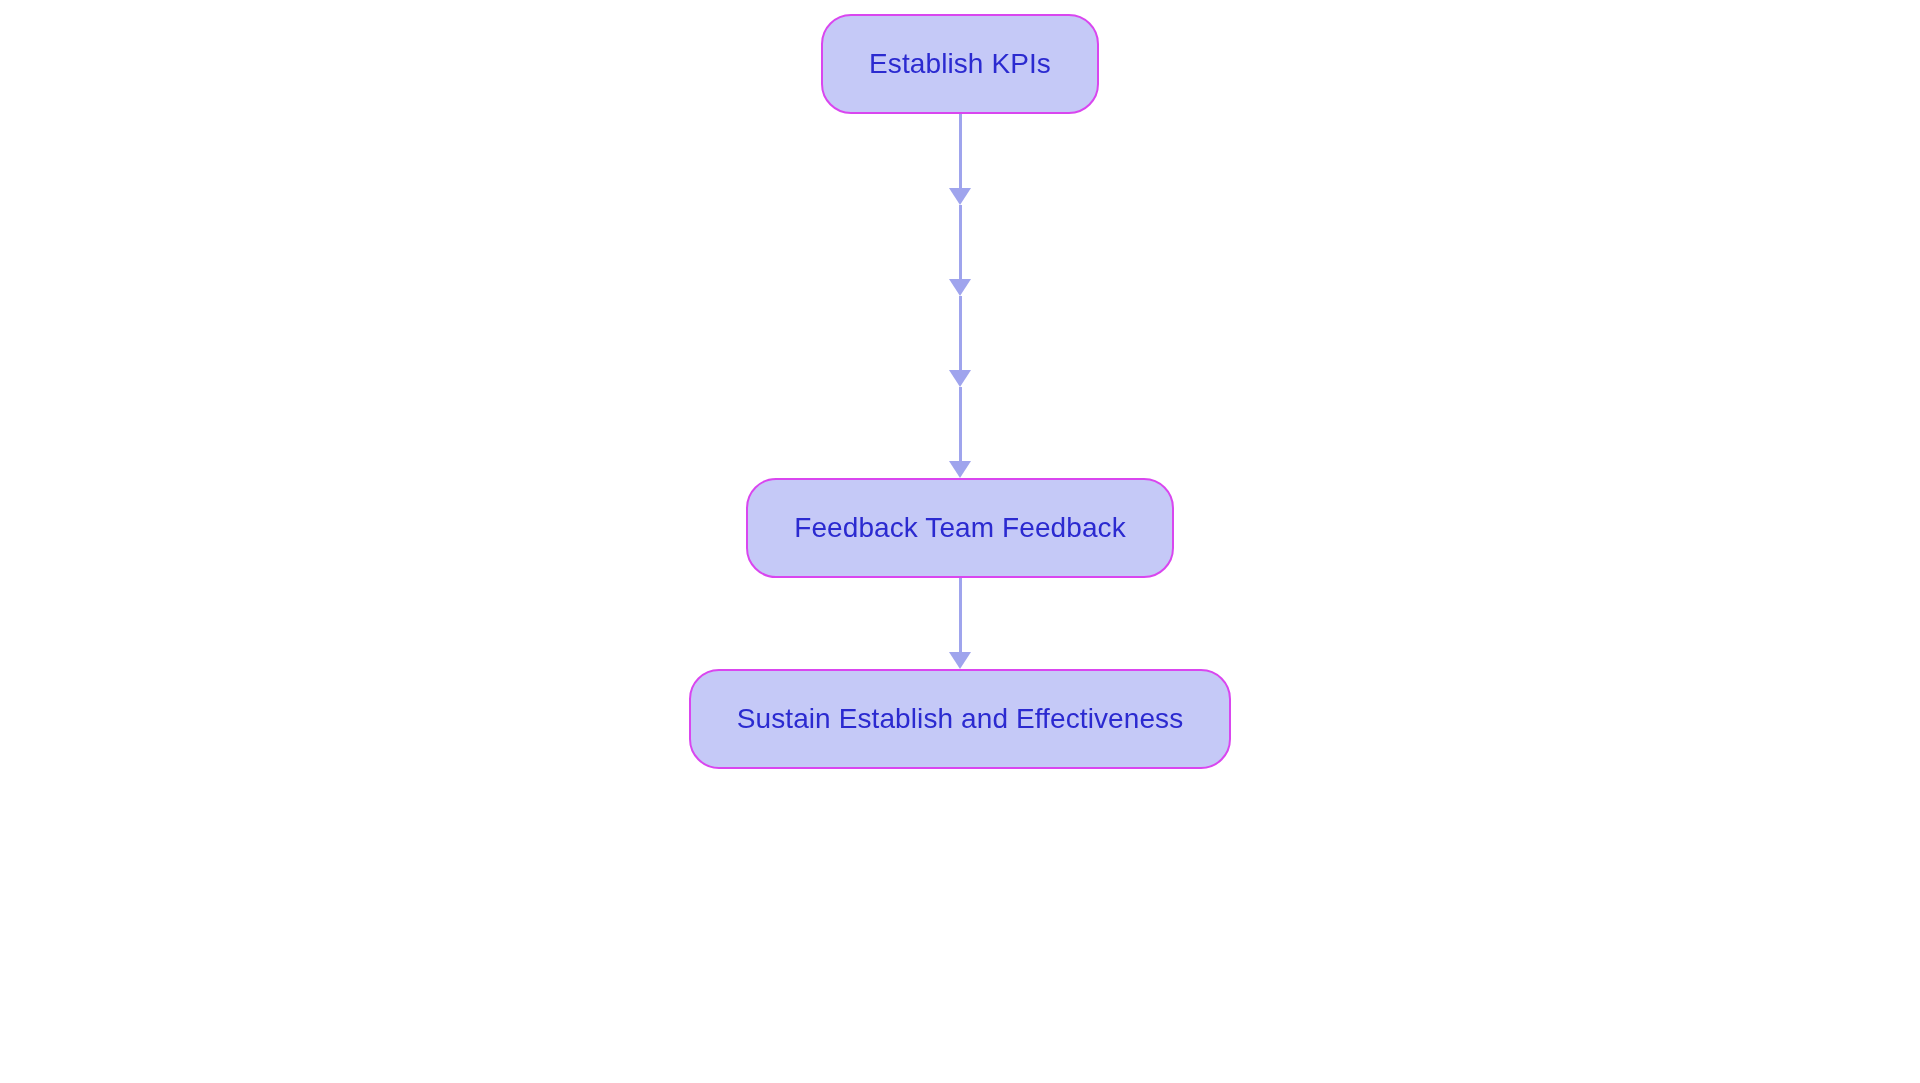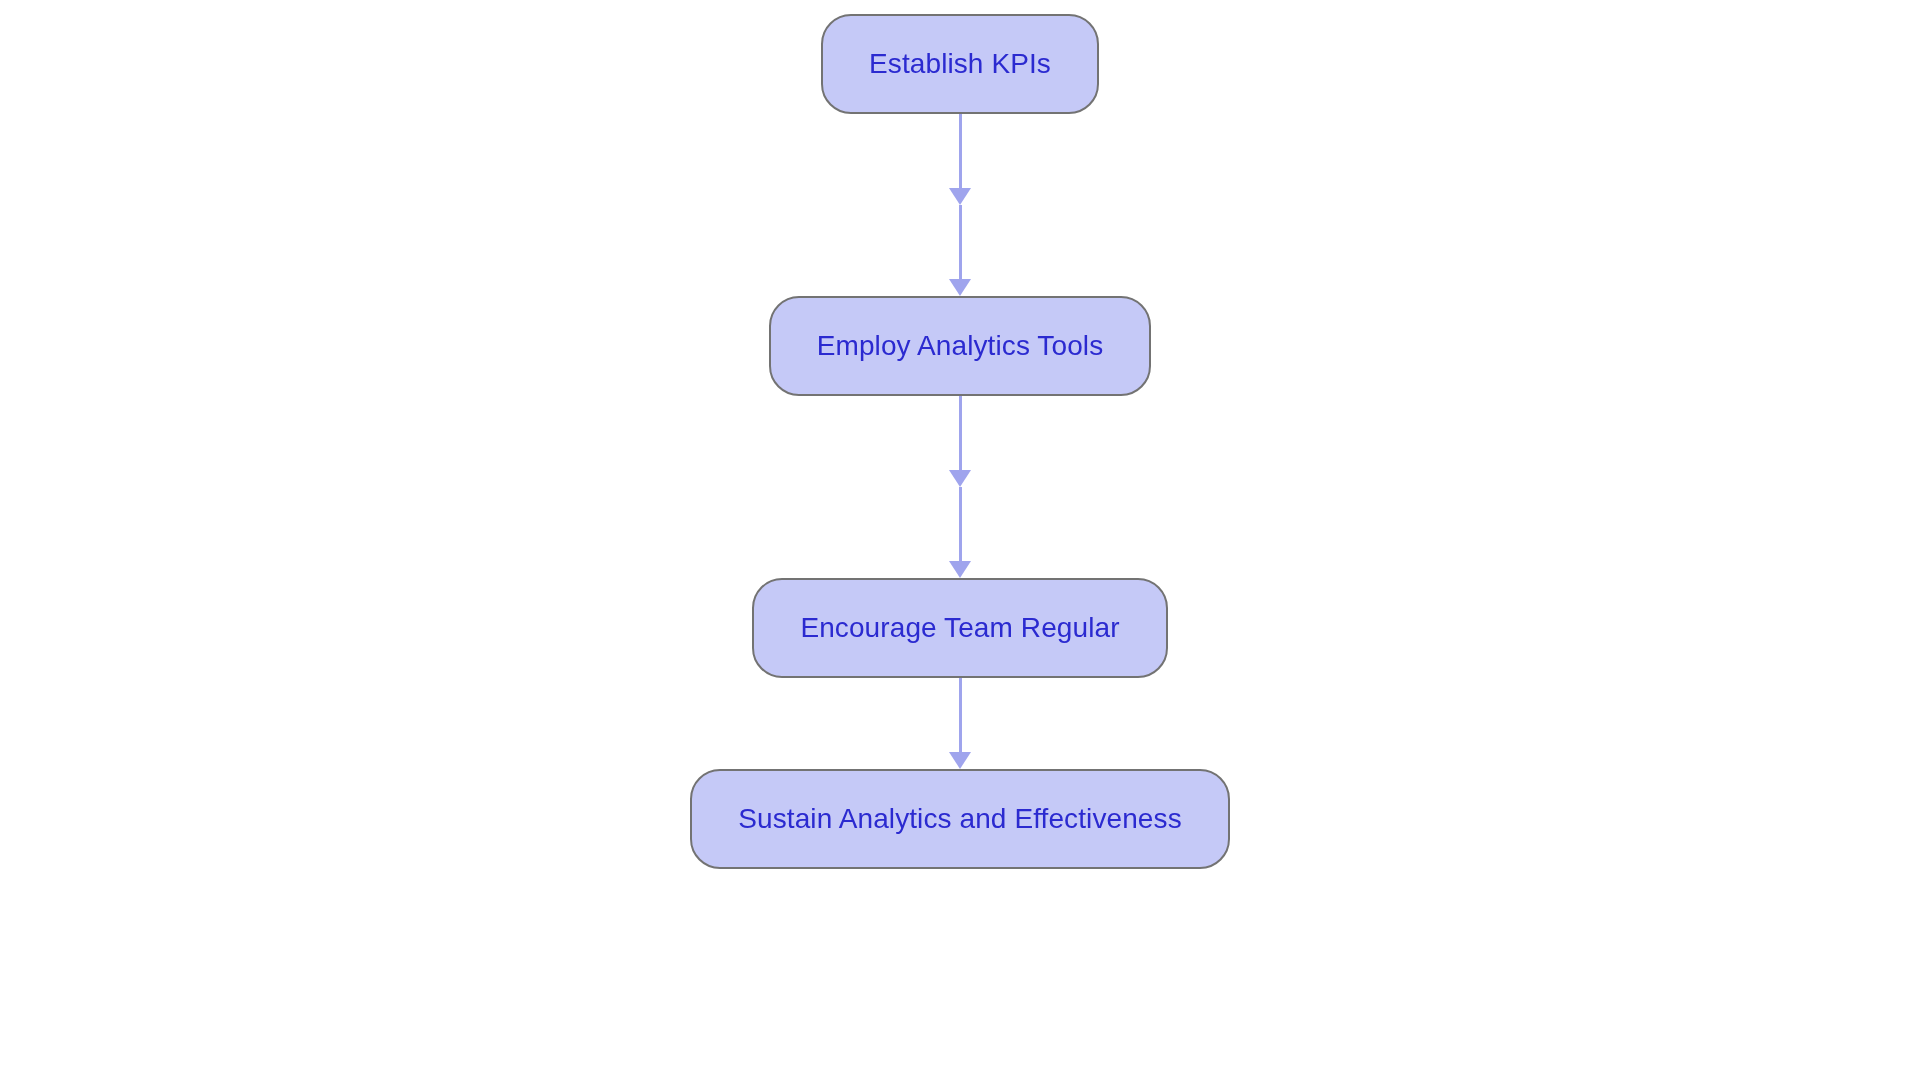--- a/index.html
+++ b/index.html
@@ -36,21 +36,21 @@
     box-sizing: border-box;
   }
 
   .flow-node {
     box-sizing: border-box;
     height: 100px;
     display: flex;
     align-items: center;
     justify-content: center;
     background: #c5c9f7;
-    border: 2px solid #737373;
+    border: 2px solid #d946ef;
     border-radius: 30px;
     padding: 12px 46px;
     flex: 0 0 auto;
   }
 
   .flow-node-label {
     font-family: "Liberation Sans", "DejaVu Sans", sans-serif;
     font-size: 28px;
     font-weight: 400;
     line-height: 1;
@@ -99,42 +99,39 @@
       <div class="connector-shaft"></div>
       <div class="connector-head"></div>
     </div>
 
 
     <div class="flow-connector">
       <div class="connector-shaft"></div>
       <div class="connector-head"></div>
     </div>
 
-    <div class="flow-node">
-      <span class="flow-node-label">Employ Analytics Tools</span>
-    </div>
 
     <div class="flow-connector">
       <div class="connector-shaft"></div>
       <div class="connector-head"></div>
     </div>
 
 
     <div class="flow-connector">
       <div class="connector-shaft"></div>
       <div class="connector-head"></div>
     </div>
 
     <div class="flow-node">
-      <span class="flow-node-label">Encourage Team Regular</span>
+      <span class="flow-node-label">Feedback Team Feedback</span>
     </div>
 
     <div class="flow-connector">
       <div class="connector-shaft"></div>
       <div class="connector-head"></div>
     </div>
 
     <div class="flow-node">
-      <span class="flow-node-label">Sustain Analytics and Effectiveness</span>
+      <span class="flow-node-label">Sustain Establish and Effectiveness</span>
     </div>
 
   </div>
 </div>
 
 </body></html>

